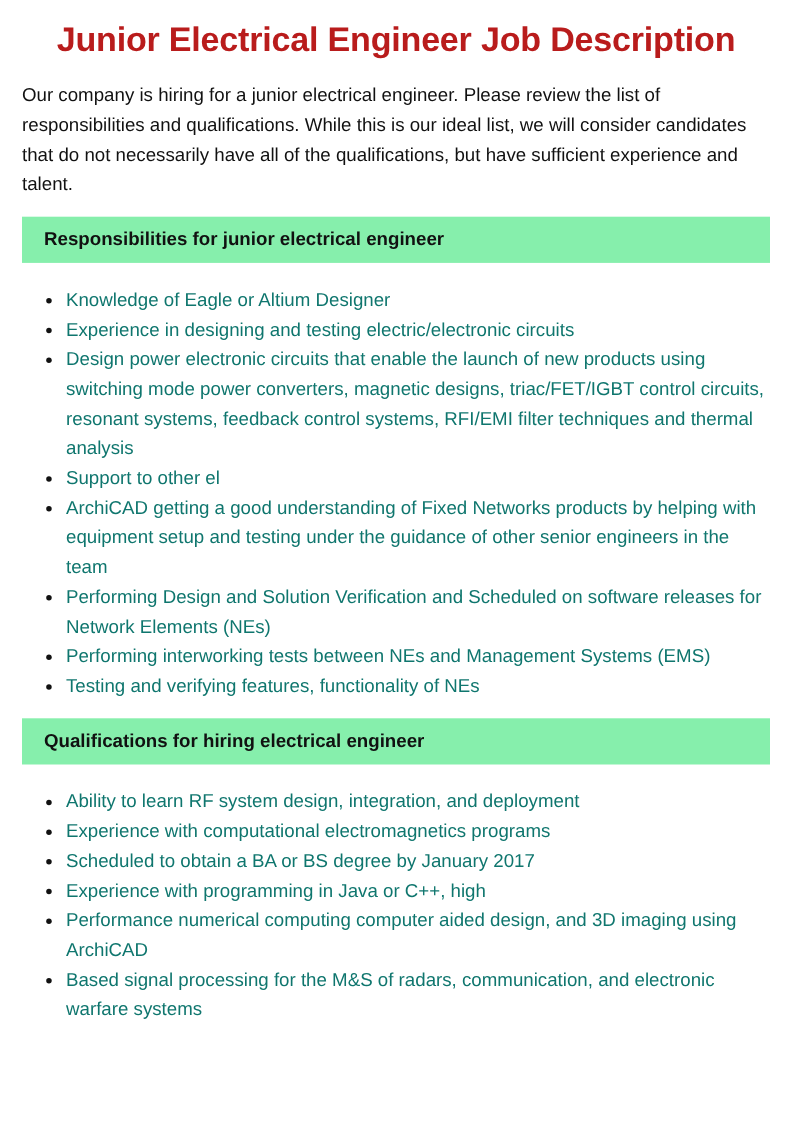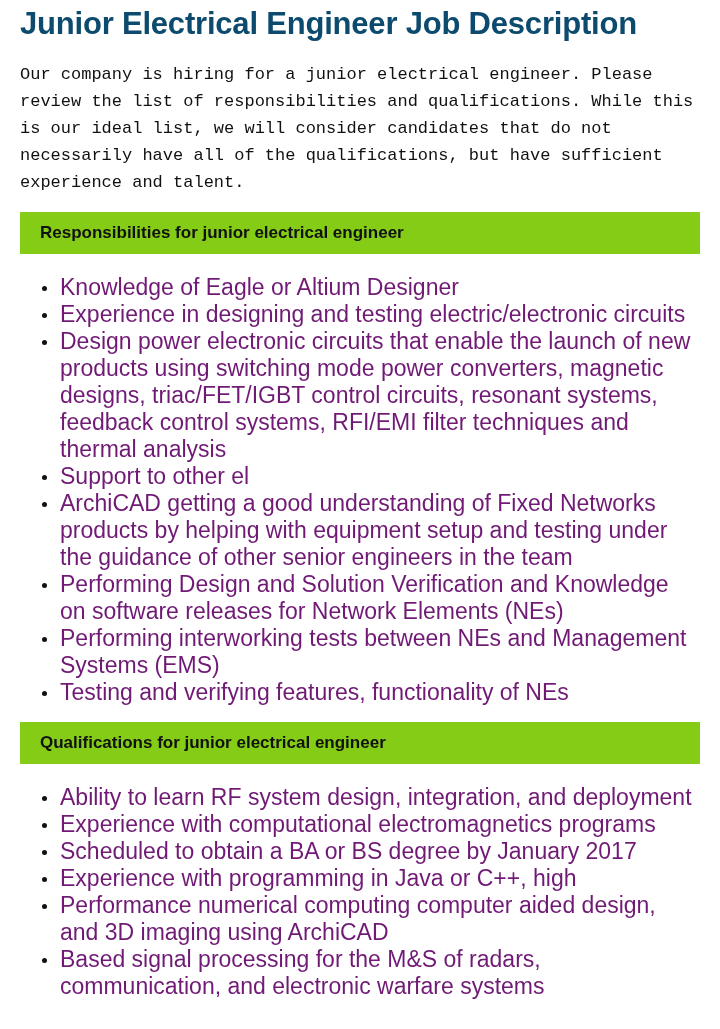--- a/index.html
+++ b/index.html
@@ -13,56 +13,56 @@
       overflow: hidden;
       font-family: "Liberation Sans", "DejaVu Sans", sans-serif;
       color: #111111;
     }
     .page {
       padding: 0 20px 0 20px;
       box-sizing: border-box;
       width: 720px;
     }
     h1.title {
-      margin: 0;
+      margin: 12px;
       padding-top: 2px;
       height: 44px;
       line-height: 44px;
       font-size: 31px;
       font-weight: bold;
+      text-align: center;
       letter-spacing: -0.2px;
-      color: #0c4a6e;
+      color: #b91c1c;
     }
     .intro {
       margin: 15px 0 4px 0;
       font-size: 17px;
       line-height: 27px;
       color: #111111;
-      font-family: Liberation Mono, monospace;
     }
     .section-header {
       margin-top: 16px;
-      background: #84cc16;
+      background: #86efac;
       height: 42px;
       line-height: 42px;
       padding: 0 20px;
       font-size: 17px;
       font-weight: bold;
       color: #111111;
     }
     ul.items {
       margin: 20px 0 0 0;
       padding: 0 0 0 40px;
       list-style: none;
     }
     ul.items li {
       position: relative;
-      font-size: 23px;
+      font-size: 17px;
       line-height: 27px;
-      color: #701a75;
+      color: #0f766e;
       padding-right: 0;
     }
     ul.items li::before {
       content: "";
       position: absolute;
       left: -18px;
       top: 12px;
       width: 5px;
       height: 5px;
       border-radius: 50%;
@@ -77,26 +77,26 @@
   <h1 class="title">Junior Electrical Engineer Job Description</h1>
   <p class="intro">Our company is hiring for a junior electrical engineer. Please review the list of responsibilities and qualifications. While this is our ideal list, we will consider candidates that do not necessarily have all of the qualifications, but have sufficient experience and talent.</p>
 
   <div class="section-header">Responsibilities for junior electrical engineer</div>
   <ul class="items resp-list">
     <li>Knowledge of Eagle or Altium Designer</li>
     <li>Experience in designing and testing electric/electronic circuits</li>
     <li>Design power electronic circuits that enable the launch of new products using switching mode power converters, magnetic designs, triac/FET/IGBT control circuits, resonant systems, feedback control systems, RFI/EMI filter techniques and thermal analysis</li>
     <li>Support to other el</li>
     <li>ArchiCAD getting a good understanding of Fixed Networks products by helping with equipment setup and testing under the guidance of other senior engineers in the team</li>
-    <li>Performing Design and Solution Verification and Knowledge on software releases for Network Elements (NEs)</li>
+    <li>Performing Design and Solution Verification and Scheduled on software releases for Network Elements (NEs)</li>
     <li>Performing interworking tests between NEs and Management Systems (EMS)</li>
     <li>Testing and verifying features, functionality of NEs</li>
   </ul>
 
-  <div class="section-header">Qualifications for junior electrical engineer</div>
+  <div class="section-header">Qualifications for hiring electrical engineer</div>
   <ul class="items">
     <li>Ability to learn RF system design, integration, and deployment</li>
     <li>Experience with computational electromagnetics programs</li>
     <li>Scheduled to obtain a BA or BS degree by January 2017</li>
     <li>Experience with programming in Java or C++, high</li>
     <li>Performance numerical computing computer aided design, and 3D imaging using ArchiCAD</li>
     <li>Based signal processing for the M&amp;S of radars, communication, and electronic warfare systems</li>
   </ul>
 </div>
 

